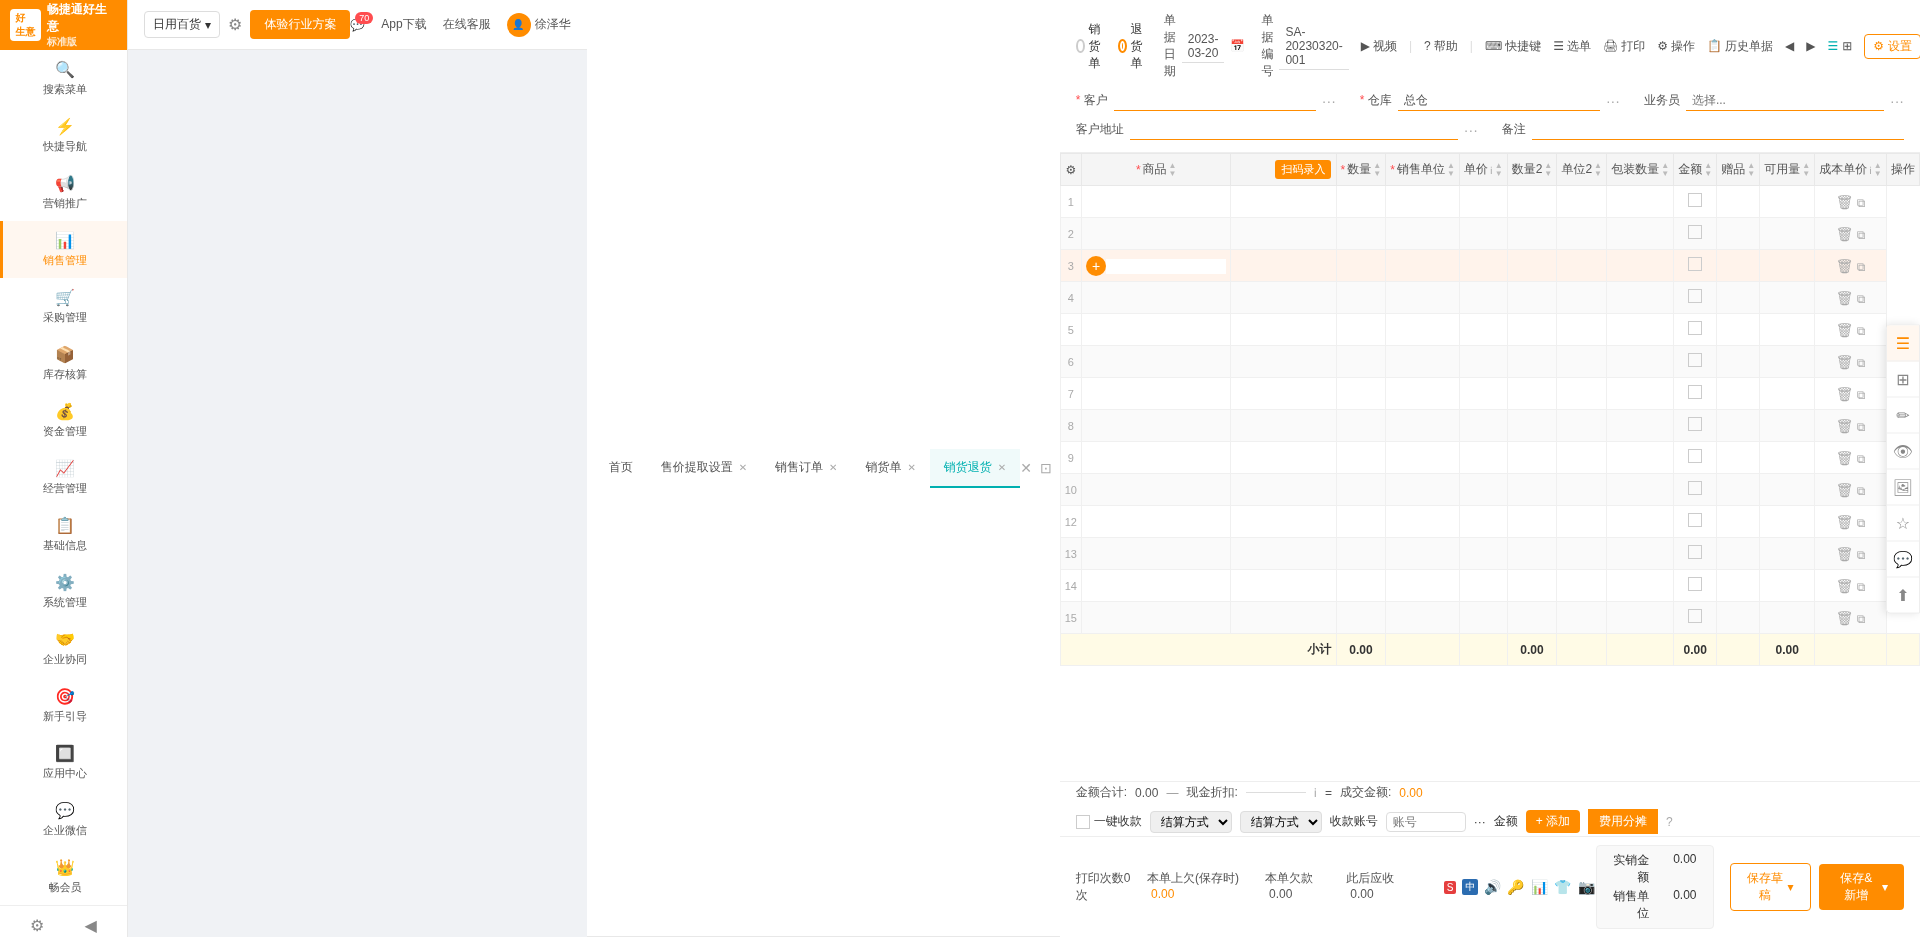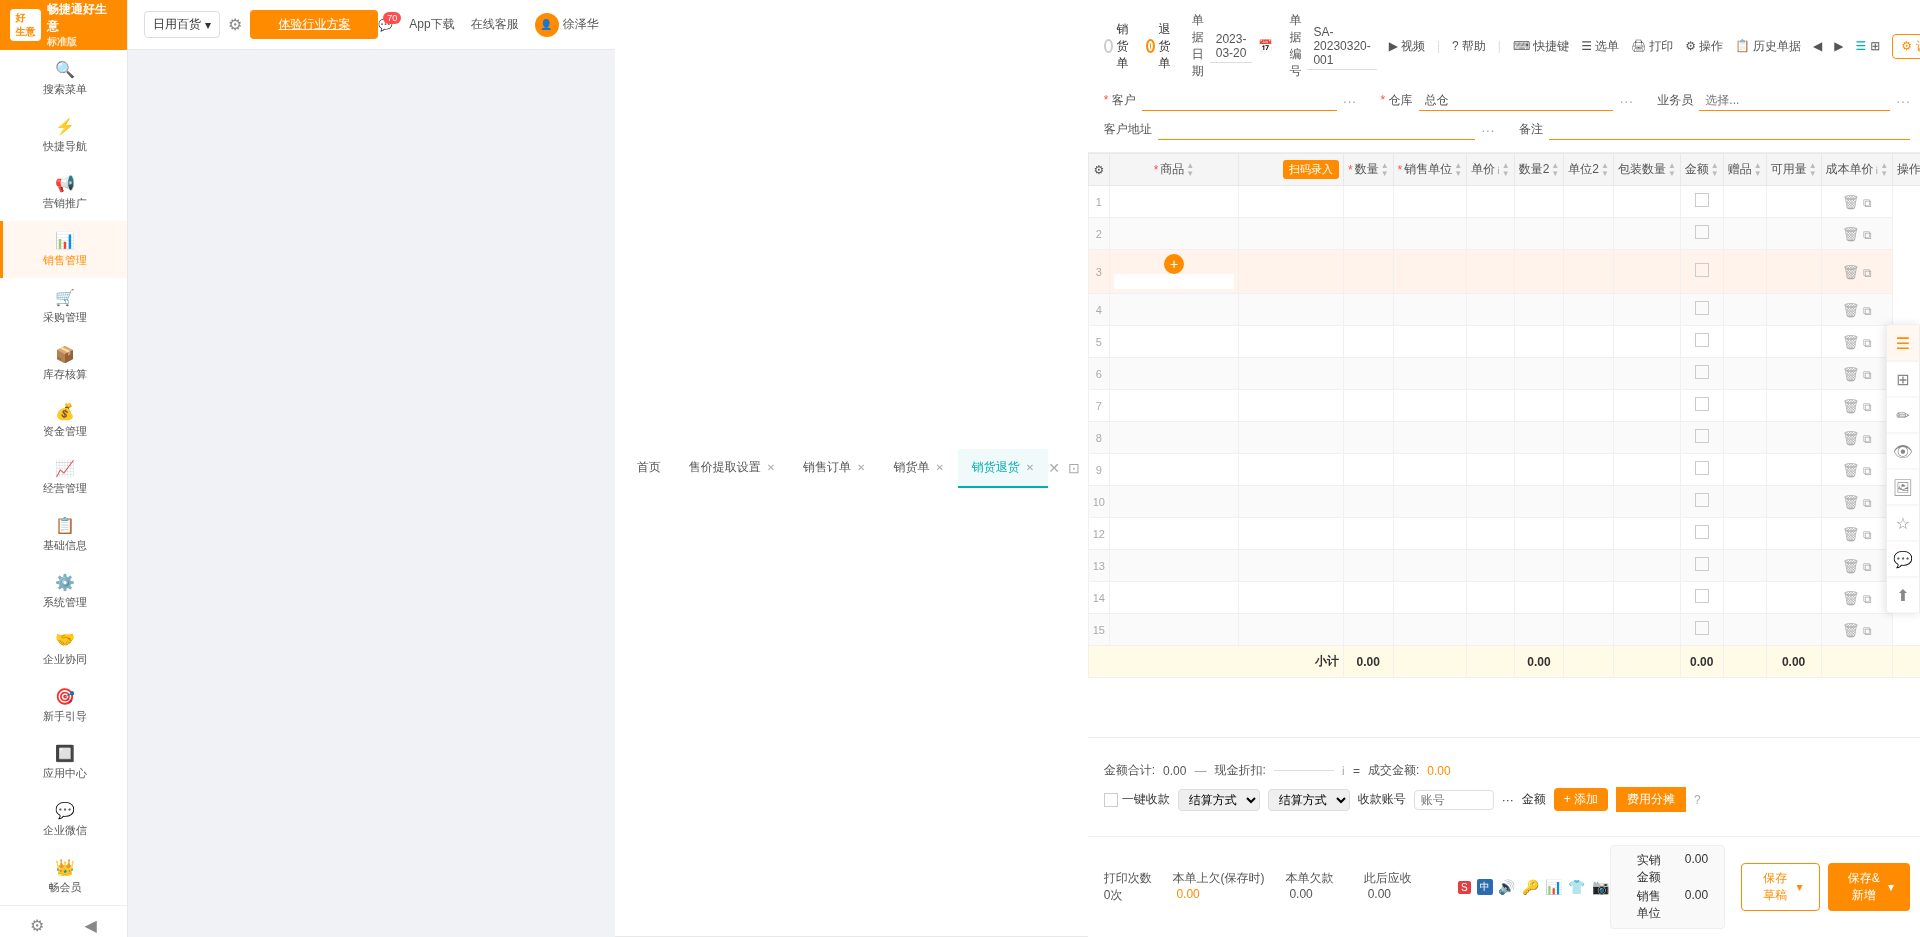--- a/index.html
+++ b/index.html
@@ -16,21 +16,21 @@
     .sidebar-bottom span { cursor: pointer; font-size: 16px; color: #888; }
 
     
     .main { flex: 1; display: flex; overflow: hidden; }
 
     
     .topbar { height: 50px; background: #fff; display: flex; align-items: center; justify-content: space-between; padding: 0 16px; border-bottom: 1px solid #e8e8e8; flex-shrink: 0; }
     .topbar-left { display: flex; align-items: center; gap: 8px; }
     .topbar-select { display: flex; align-items: center; gap: 4px; border: 1px solid #ddd; border-radius: 4px; padding: 4px 8px; font-size: 12px; cursor: pointer; }
     .topbar-gear { font-size: 16px; color: #888; cursor: pointer; }
-    .topbar-btn { background: #ff8c00; color: white; border: none; border-radius: 4px; padding: 6px 28px; font-size: 12px; cursor: pointer; text-decoration: underline; }
+    .topbar-btn { background: #ff8c00; color: white; border: none; border-radius: 4px; padding: 6px 14px; font-size: 12px; cursor: pointer; }
     .topbar-right { display: flex; align-items: center; gap: 16px; font-size: 12px; color: #555; }
     .topbar-right .msg-icon { position: relative; cursor: pointer; }
     .msg-badge { position: absolute; top: -6px; right: -8px; background: #ff4d4f; color: white; font-size: 9px; border-radius: 8px; padding: 1px 4px; }
     .topbar-right span { cursor: pointer; }
     .user-avatar { width: 24px; height: 24px; border-radius: 50%; background: #ff8c00; color: white; display: inline-flex; align-items: center; justify-content: center; font-size: 10px; }
 
     
     .tabs { display: flex; align-items: center; background: #fff; border-bottom: 1px solid #e8e8e8; flex-shrink: 0; padding: 0 8px; }
     .tab { display: flex; align-items: center; gap: 4px; padding: 10px 14px; cursor: pointer; font-size: 12px; color: #555; border-bottom: 2px solid transparent; white-space: nowrap; }
     .tab.active { color: #00b0b0; border-bottom-color: #00b0b0; background: #f0fafa; }
@@ -65,32 +65,32 @@
     .scan-btn { background: #ff8c00; color: white; border: none; border-radius: 3px; padding: 2px 6px; font-size: 11px; cursor: pointer; white-space: nowrap; margin-left: 40px; }
     .checkbox-cell { width: 14px; height: 14px; border: 1px solid #ccc; display: inline-block; cursor: pointer; }
     .delete-icon { color: #aaa; cursor: pointer; font-size: 14px; }
     .copy-icon { color: #aaa; cursor: pointer; font-size: 12px; }
     .add-row-btn { width: 20px; height: 20px; background: #ff8c00; color: white; border-radius: 50%; border: none; cursor: pointer; font-size: 14px; display: inline-flex; align-items: center; justify-content: center; }
 
     
     .summary-row td { background: #fffbe6; font-weight: bold; }
 
     
-    .footer-area { background: #fff; border-top: 1px solid #eee; padding: 24px 16px; flex-shrink: 0; }
+    .footer-area { background: #fff; border-top: 1px solid #eee; padding: 2px 16px; flex-shrink: 0; }
     .footer-total { display: flex; align-items: center; gap: 8px; font-size: 12px; color: #555; margin-bottom: 8px; }
     .footer-total .minus { color: #999; }
     .footer-payment { display: flex; align-items: center; gap: 8px; font-size: 12px; }
     .footer-checkbox { display: flex; align-items: center; gap: 4px; }
     .orange-btn { background: #ff8c00; color: white; border: none; border-radius: 4px; padding: 3px 10px; font-size: 12px; cursor: pointer; }
     .fee-btn { background: #ff8c00; color: white; border: none; border-radius: 0; padding: 3px 10px; font-size: 12px; cursor: pointer; border: 1px solid #ff8c00; }
 
     
     .bottom-bar { background: #fff; border-top: 1px solid #eee; padding: 8px 16px; display: flex; align-items: center; justify-content: space-between; flex-shrink: 0; }
     .bottom-info { display: flex; gap: 16px; font-size: 12px; color: #555; }
-    .bottom-actions { display: flex; gap: 8px; }
+    .bottom-actions { display: flex; gap: 8px; align-items: center; }
     .save-draft-btn { background: #fff; border: 1px solid #ff8c00; color: #ff8c00; border-radius: 4px; padding: 6px 16px; font-size: 12px; cursor: pointer; display: flex; align-items: center; gap: 4px; }
     .save-new-btn { background: #ff8c00; border: none; color: white; border-radius: 4px; padding: 6px 16px; font-size: 12px; cursor: pointer; display: flex; align-items: center; gap: 4px; }
 
     
     .side-icons { position: fixed; right: 0; top: 50%; transform: translateY(-50%); display: flex; flex-direction: column; background: #fff; border: 1px solid #eee; border-radius: 4px 0 0 4px; box-shadow: -2px 0 8px rgba(0,0,0,0.1); }
     .side-icon-item { padding: 8px 6px; cursor: pointer; color: #888; font-size: 16px; text-align: center; border-bottom: 1px solid #f0f0f0; }
     .side-icon-item:last-child { border-bottom: none; }
     .side-icon-item.active { color: #ff8c00; background: #fff7f0; }
 
     .form-row { display: flex; align-items: center; gap: 0; width: 100%; }

